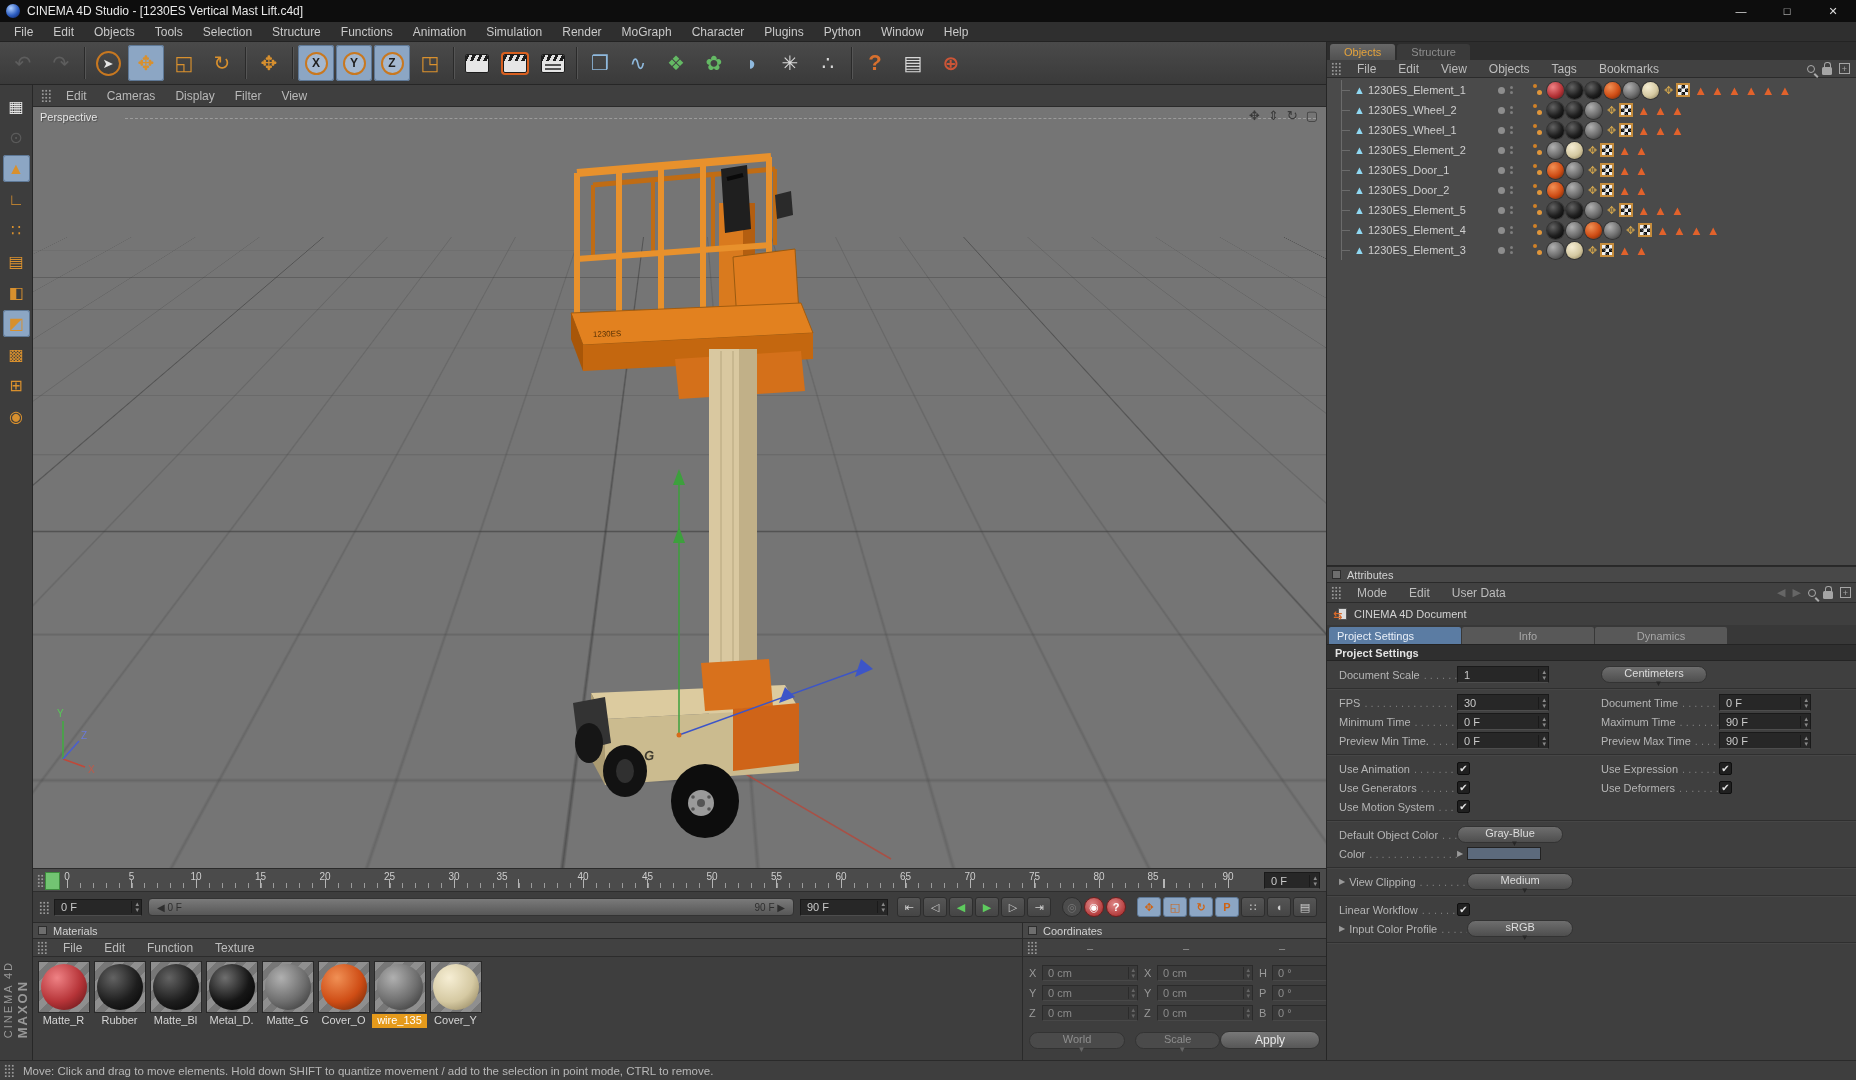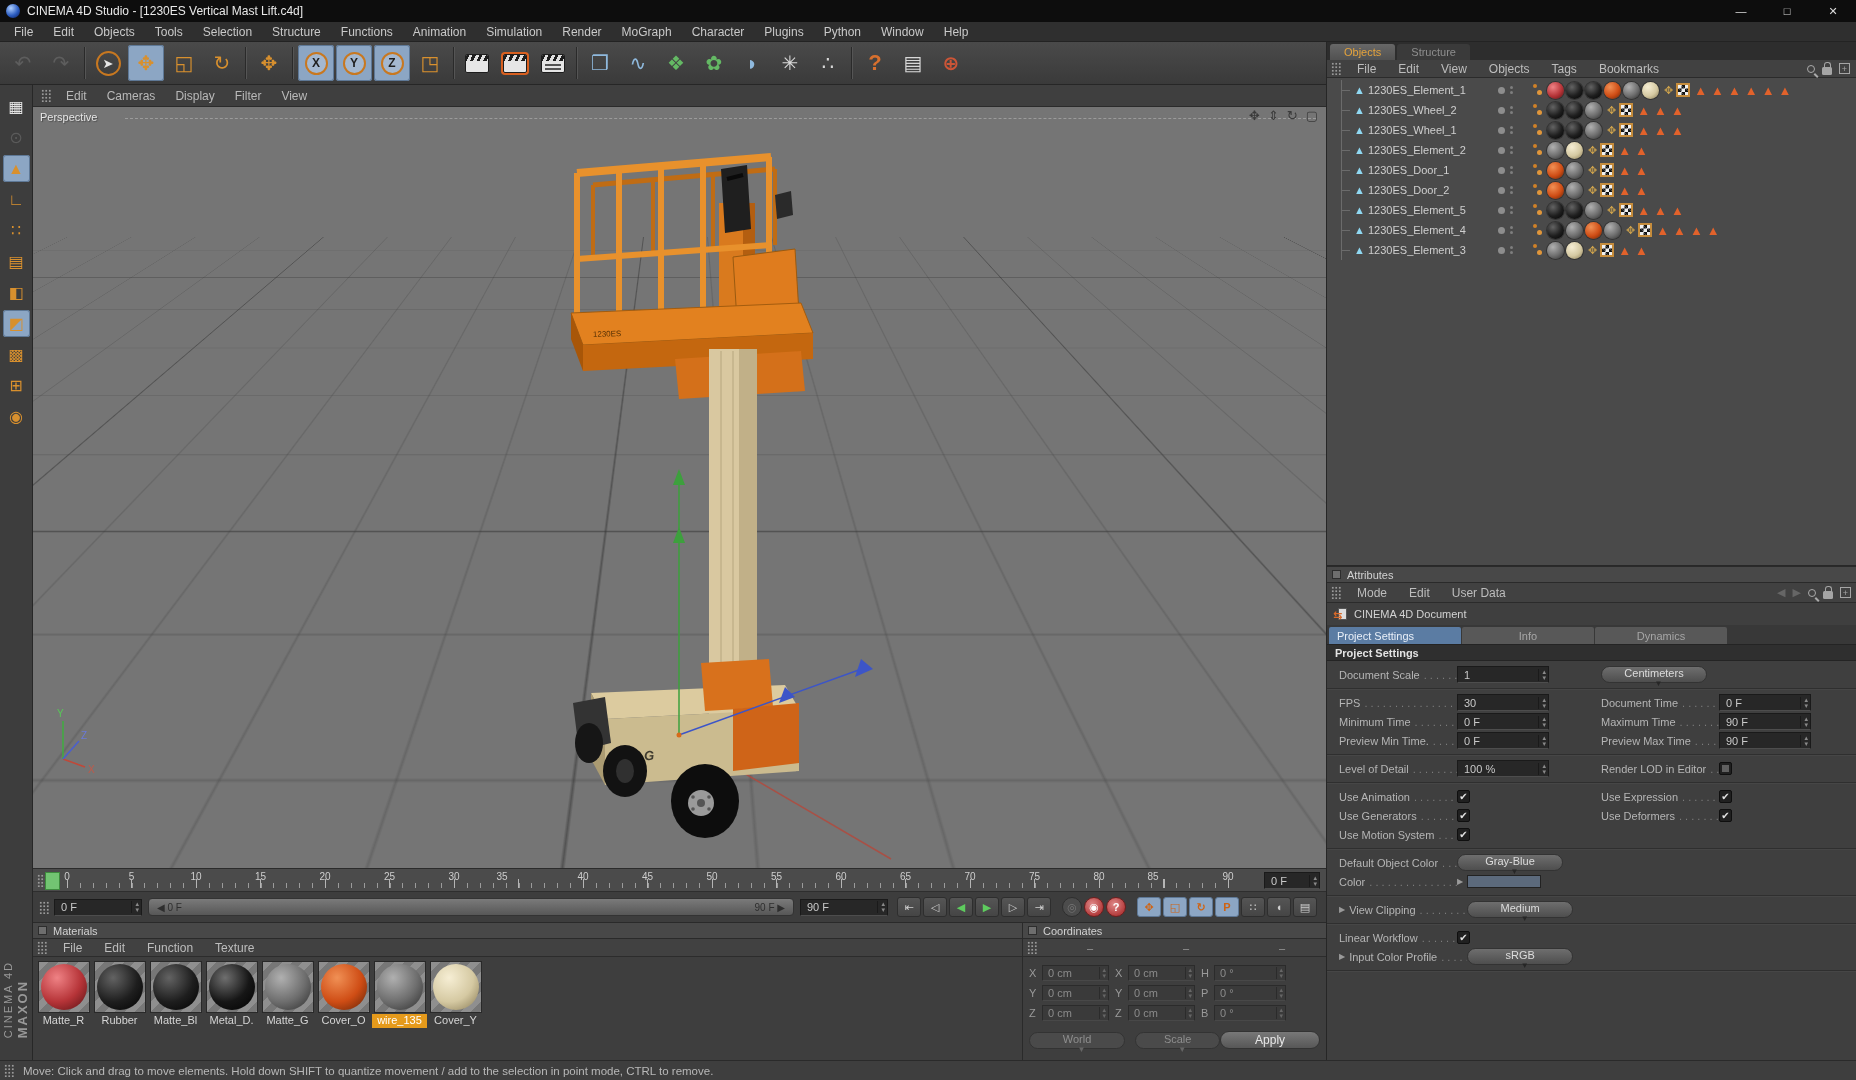--- a/index.html
+++ b/index.html
@@ -100,21 +100,21 @@
   .mat-label{width:55px;height:14px;margin-top:1px;font-size:11px;color:#d4d4d4;text-align:center;overflow:hidden;white-space:nowrap;}
   .mat-label.selected{background:#e59a1b;color:#fff;}
 
   .coords{position:absolute;left:989px;top:837px;width:304px;height:223px;background:#3e3e3e;border-left:1px solid #2a2a2a;}
   .coord-dashes{display:flex;color:#9a9a9a;}
   .coord-dashes span{width:96px;text-align:center;}
   .coord-grid{padding:6px 6px 0 6px;}
   .coord-row{display:flex;align-items:center;height:20px;}
   .coord-cell{display:flex;align-items:center;margin-right:6px;}
   .coord-cell .cl{width:11px;color:#9a9a9a;font-size:11px;margin-right:2px;}
-  .coord-field{width:67px;height:16px;background:#3a3a3a;border:1px solid #2b2b2b;border-bottom-color:#484848;color:#8b8b8b;font-size:11px;display:flex;align-items:center;justify-content:space-between;padding:0 2px 0 5px;}
+  .coord-field{width:96px;height:16px;background:#3a3a3a;border:1px solid #2b2b2b;border-bottom-color:#484848;color:#8b8b8b;font-size:11px;display:flex;align-items:center;justify-content:space-between;padding:0 2px 0 5px;}
   .coord-field .arrows{display:flex;flex-direction:column;color:#666;font-size:7px;line-height:6px;border-left:1px solid #2b2b2b;padding-left:2px;}
   .coord-foot{display:flex;align-items:center;margin-top:8px;padding:0 6px;}
   .selectc{display:inline-flex;align-items:center;justify-content:space-between;height:17px;padding:0 9px;border-radius:9px;background:linear-gradient(#6e6e6e,#4e4e4e);border:1px solid #333;color:#ddd;font-size:11px;white-space:nowrap;flex-direction:column;}
   .selectc .dn{color:#262626;font-size:8px;margin-left:9px;}
   .selectc.dim{background:#4a4a4a;color:#8e8e8e;} .selectc.dim .dn{color:#666;}
   .apply-btn{margin-left:auto;width:110px;height:18px;border-radius:10px;background:linear-gradient(#787878,#575757);border:1px solid #333;color:#e8e8e8;font-size:12px;display:flex;align-items:center;justify-content:center;}
 
   
   .rightpanel{position:absolute;left:1326px;top:42px;width:530px;height:1018px;background:#404040;border-left:1px solid #262626;}
   .om-tabs{height:18px;background:#2d2d2d;display:flex;align-items:flex-end;padding-left:3px;gap:2px;}
@@ -1106,46 +1106,20 @@
                     </div>
                   </div>
                 </div>
               </div>
             </div>
           </div>
           <div class="agroup">
             <div class="arow">
               <div class="acell">
                 <div class="flabel">
-                  <div class="txt">Level of Detail</div>
-                </div>
-                <div style="display: flex; align-items: center;">
-                  <div class="spinbox" style="width: 92px;">
-                    <div>100 %</div>
-                    <div class="arrows">
-                      <span>▴</span>
-                      <span>▾</span>
-                    </div>
-                  </div>
-                </div>
-              </div>
-              <div class="acell">
-                <div class="flabel">
-                  <div class="txt">Render LOD in Editor</div>
-                </div>
-                <div style="display: flex; align-items: center;">
-                  <div class="checkbox unchecked"></div>
-                </div>
-              </div>
-            </div>
-          </div>
-          <div class="agroup">
-            <div class="arow">
-              <div class="acell">
-                <div class="flabel">
                   <div class="txt">Use Animation</div>
                 </div>
                 <div style="display: flex; align-items: center;">
                   <div class="checkbox">✔</div>
                 </div>
               </div>
               <div class="acell">
                 <div class="flabel">
                   <div class="txt">Use Expression</div>
                 </div>

